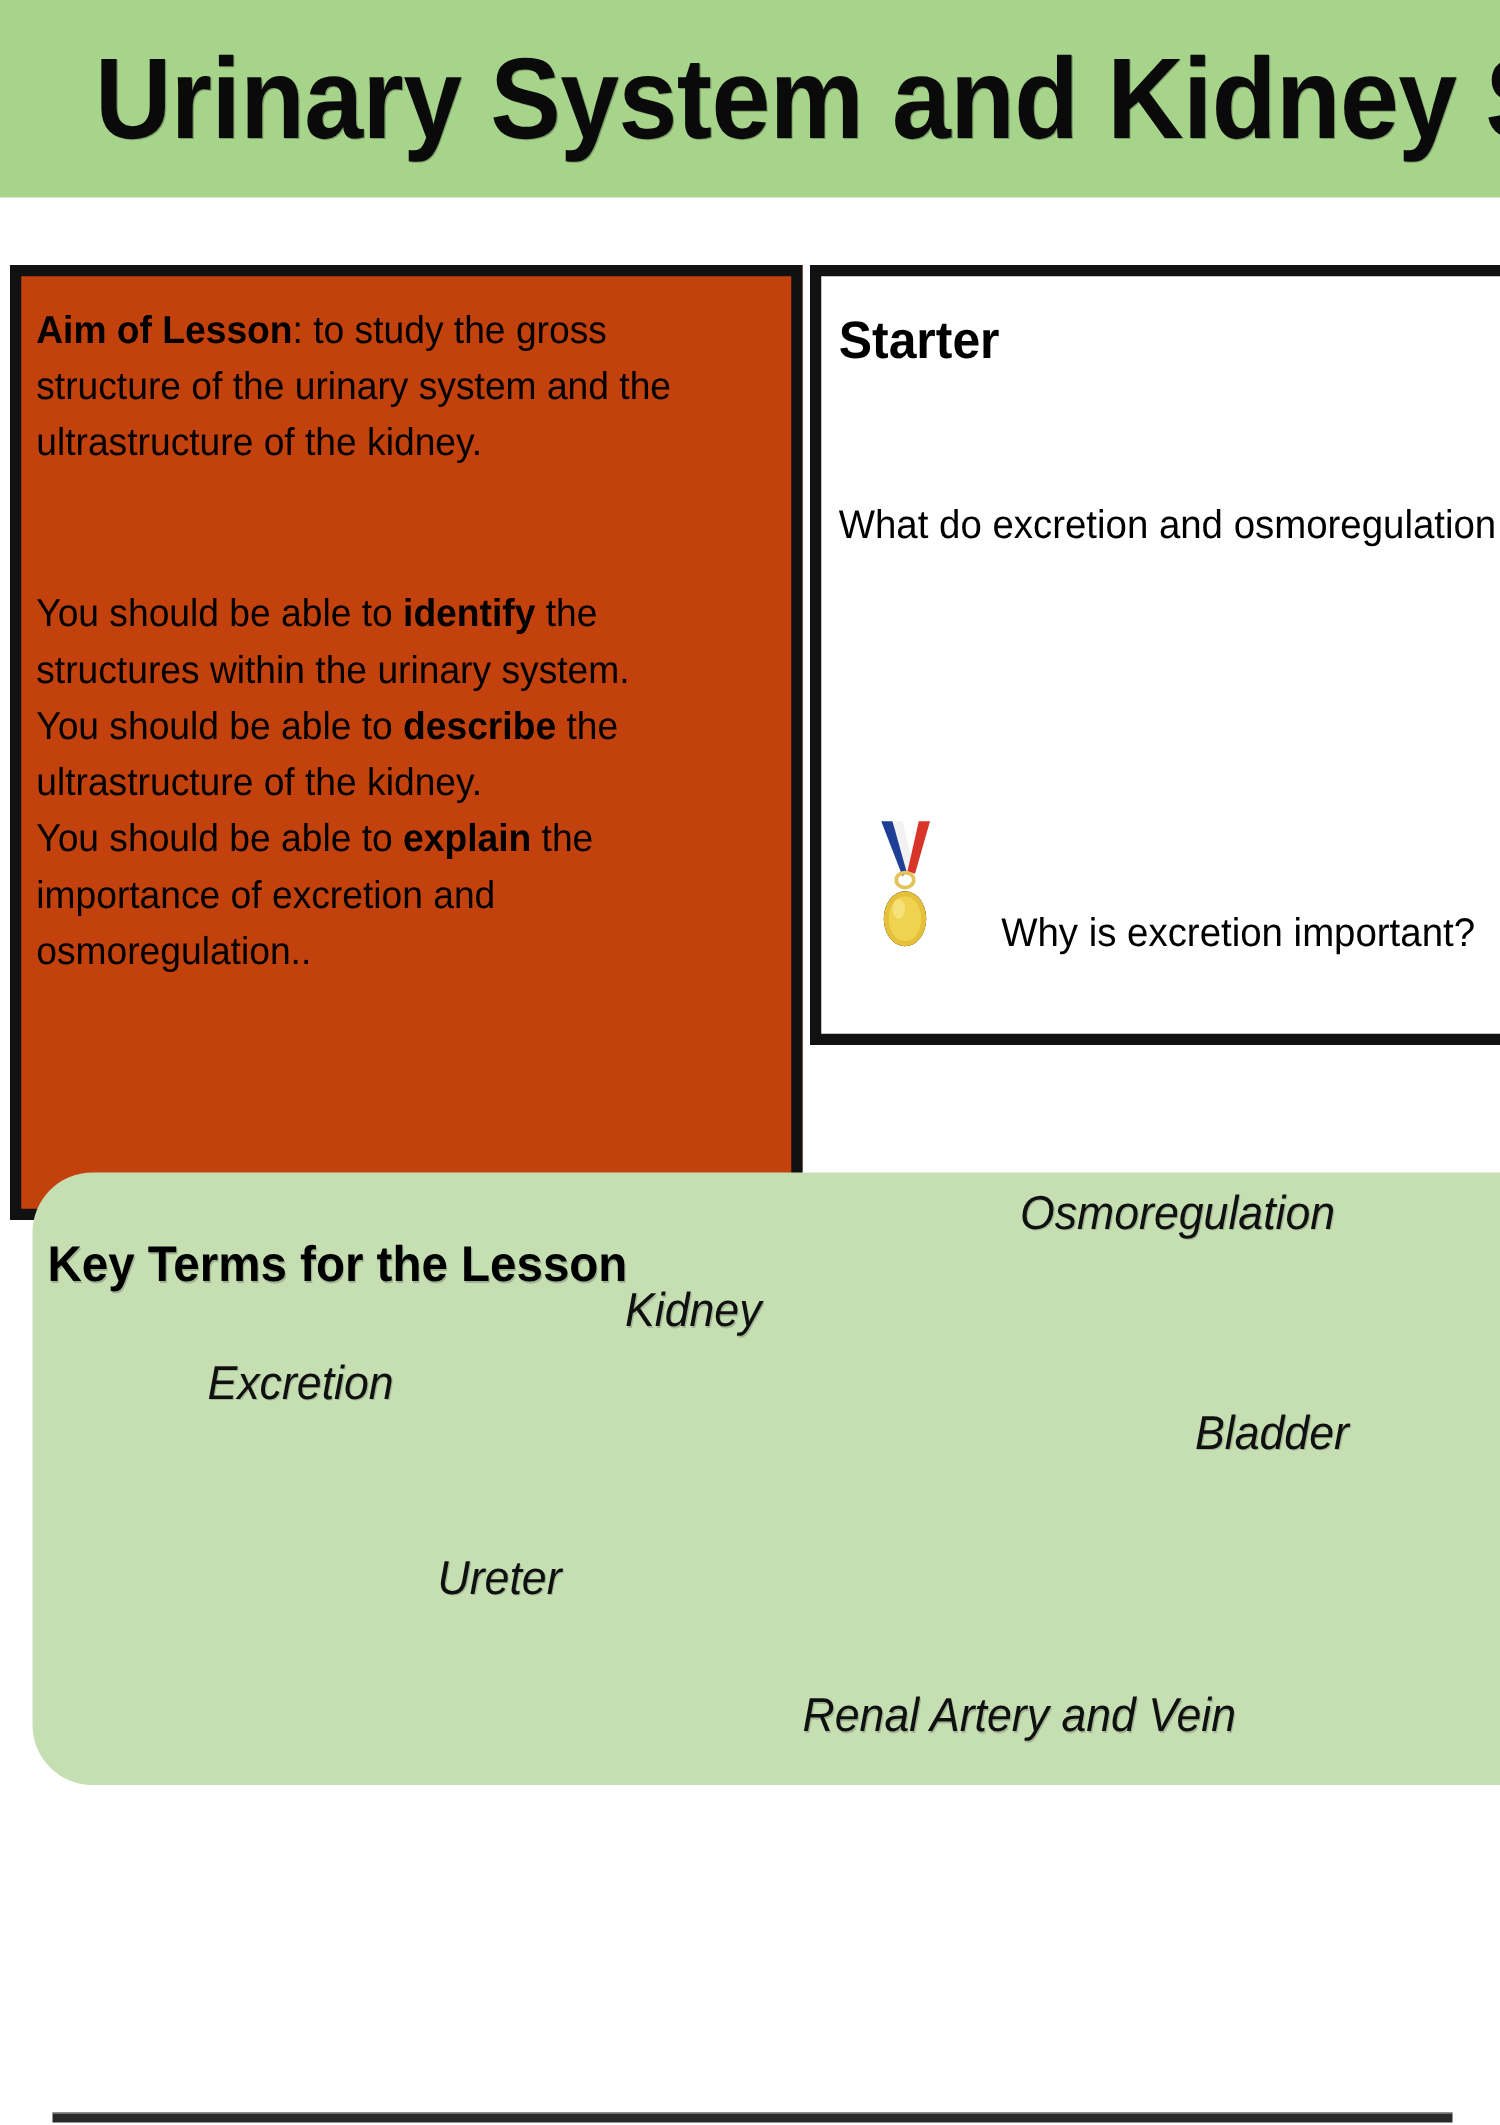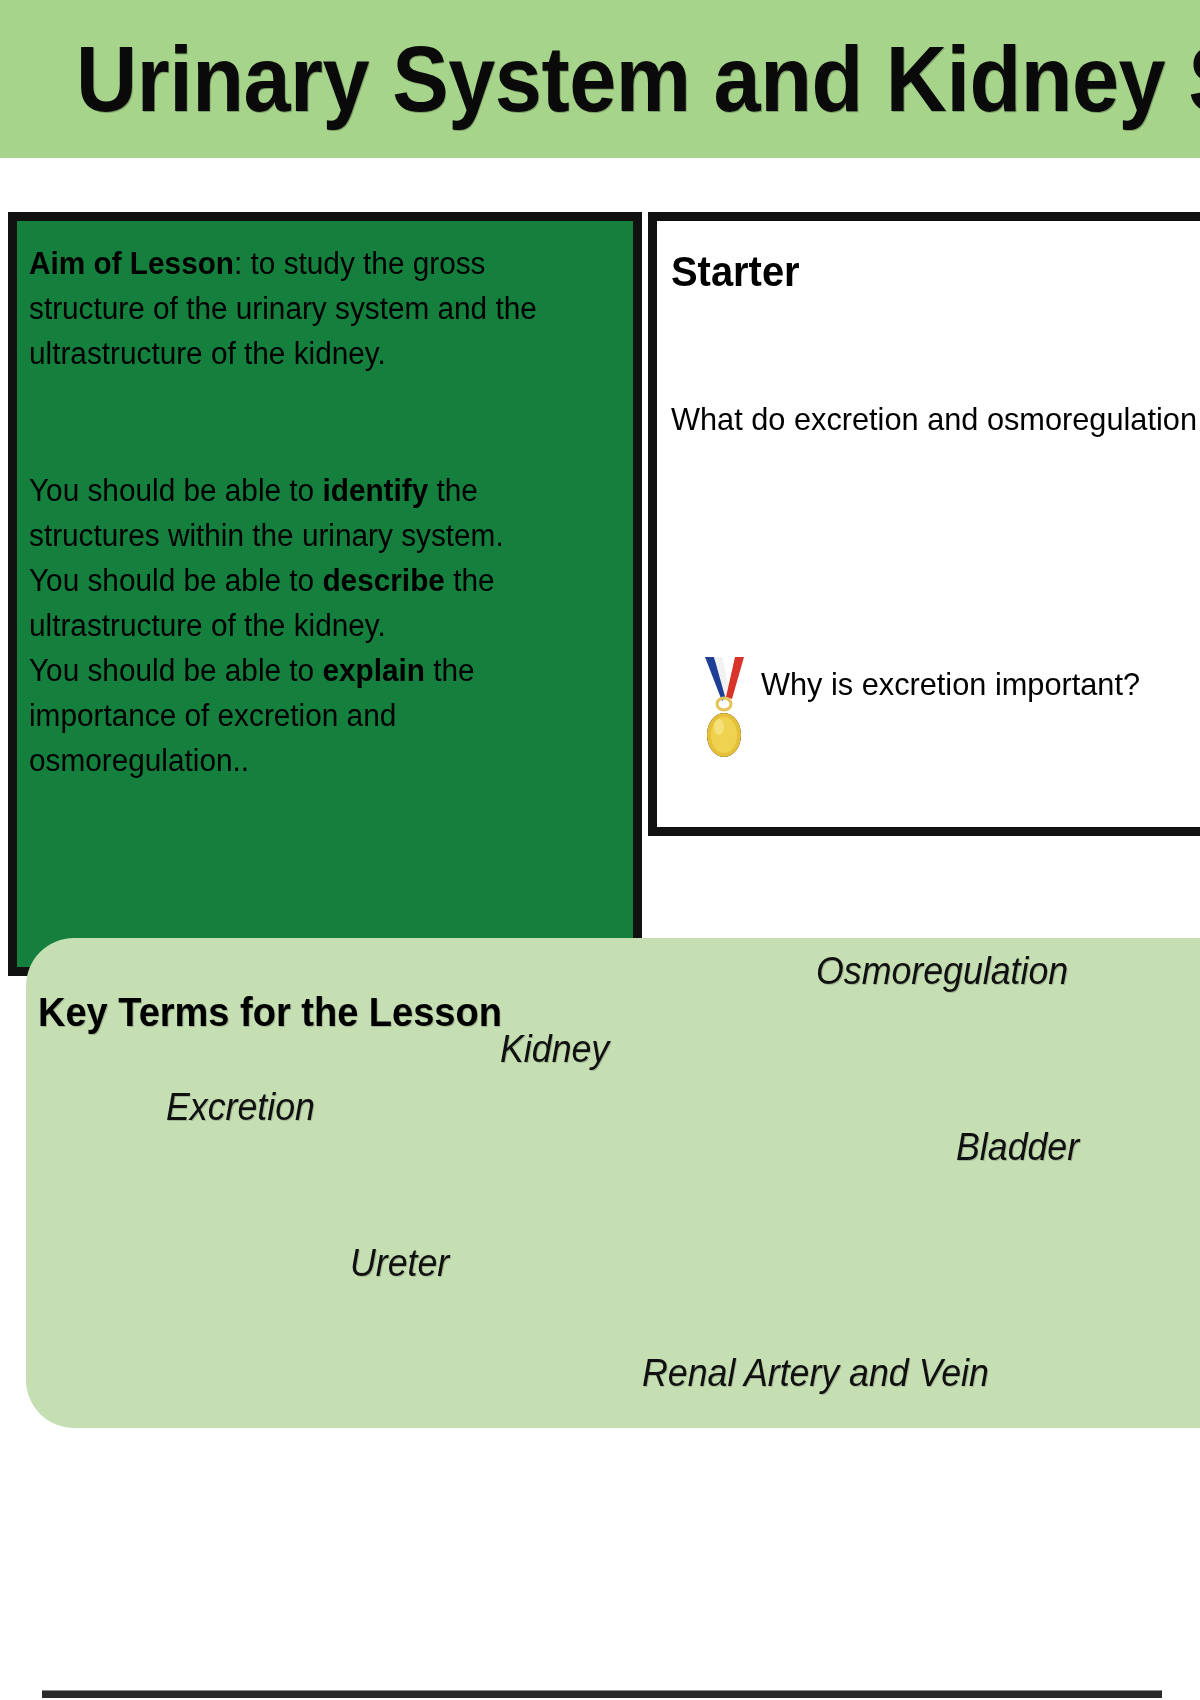--- a/index.html
+++ b/index.html
@@ -53,21 +53,21 @@
     text-shadow: 1px 1px 0 rgba(0,0,0,0.25);
   }
 
   
   #aim-box {
     position: absolute;
     left: 8px;
     top: 212px;
     width: 634px;
     height: 764px;
-    background: #15803d;
+    background: #c2410c;
     border: 9px solid #111111;
     box-sizing: border-box;
   }
   #aim-body {
     position: absolute;
     left: 12px;
     top: 20px;
     right: 6px;
     font-family: "Liberation Sans Narrow", "Liberation Sans", "DejaVu Sans Condensed", sans-serif;
     font-size: 31px;
@@ -117,22 +117,23 @@
     line-height: 40px;
     white-space: nowrap;
     transform: scaleX(0.96);
     transform-origin: left top;
   }
   #starter-bullet {
     position: absolute;
     left: 44px;
     top: 424px;
     display: flex;
-    align-items: flex-start;
-    white-space: nowrap;
+    align-items: flex-end;
+    white-space: nowrap;
+    gap: 40px;
   }
   #medal-icon {
     width: 46px;
     height: 110px;
     position: relative;
     flex: 0 0 46px;
     margin-top: 10px;
   }
   #bullet-text {
     font-family: "Liberation Sans Narrow", "Liberation Sans", "DejaVu Sans Condensed", sans-serif;

